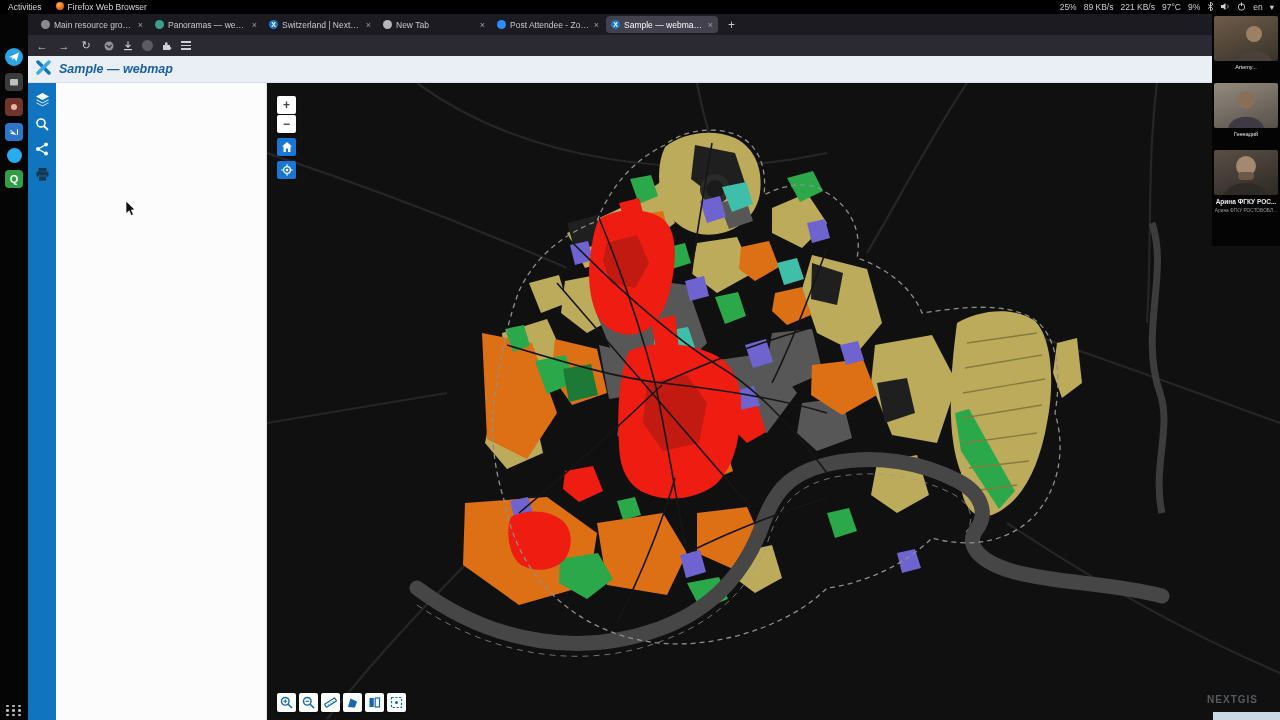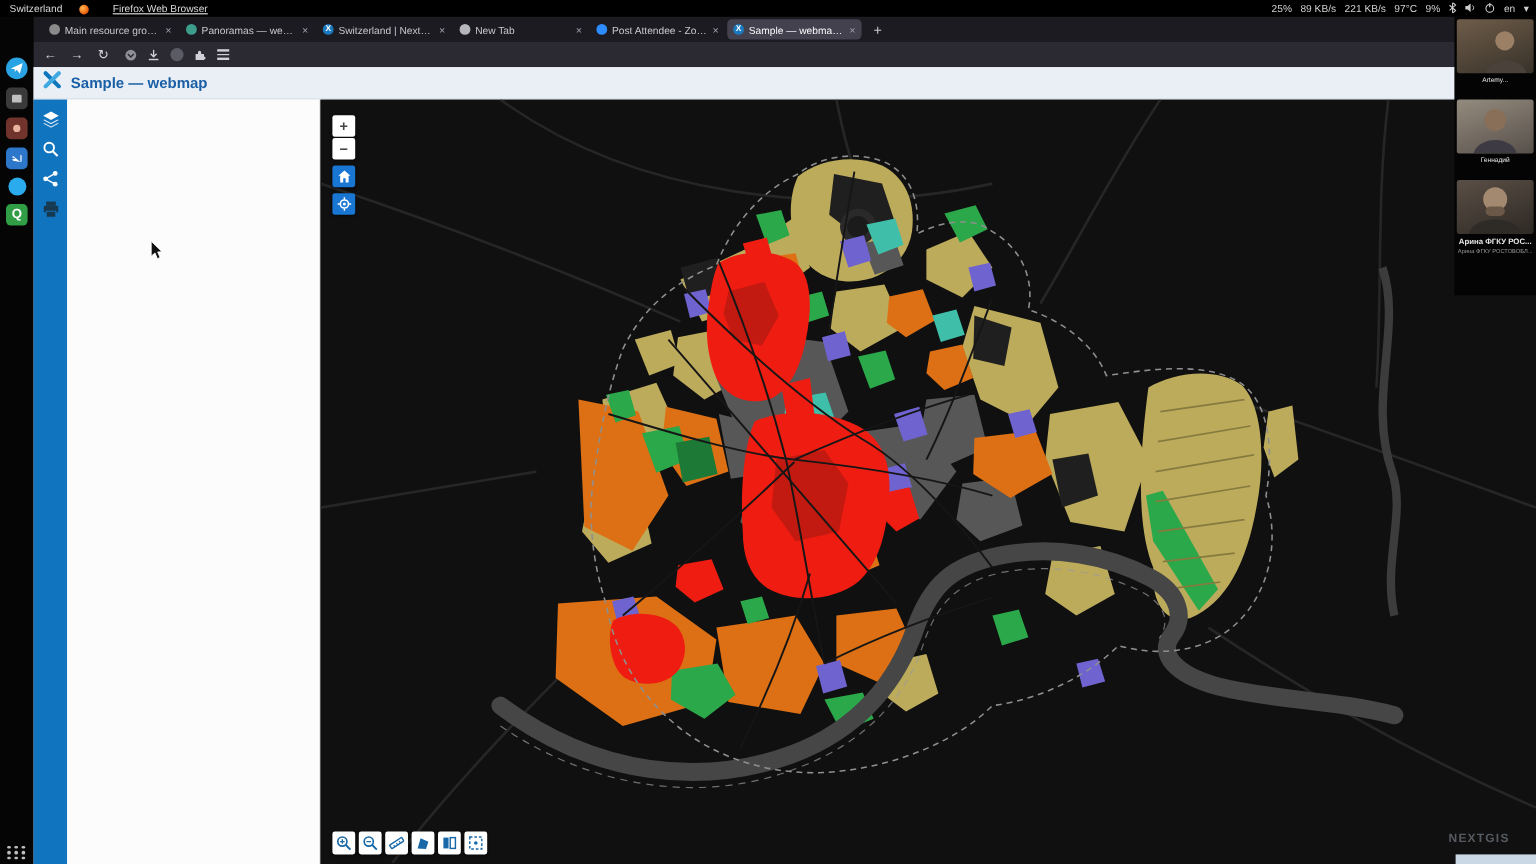--- a/index.html
+++ b/index.html
@@ -4,21 +4,21 @@
 <style>
   * { margin:0; padding:0; box-sizing:border-box; }
   html,body { width:1280px; height:720px; overflow:hidden; background:#000;
               font-family:"Liberation Sans", sans-serif; }
   #screen { position:relative; width:1280px; height:720px; background:#000; }
 
   
   #topbar { position:absolute; left:0; top:0; width:1280px; height:14px; background:#000;
             color:#d8d8d8; font-size:8.5px; display:flex; align-items:center; }
   #topbar .tb-item { padding:0 8px; }
-  .tb-app { display:flex; align-items:flex-end; gap:20px; padding:0 6px;text-decoration:underline; }
+  .tb-app { display:flex; align-items:flex-start; gap:4px; padding:0 6px; }
   .ff-dot { width:8px; height:8px; border-radius:50%;
             background:radial-gradient(circle at 35% 35%, #ffb84d, #e8590c 70%); display:inline-block; }
   .tb-right { margin-left:auto; display:flex; align-items:center; gap:7px; padding-right:6px; color:#cfcfcf; }
   .tray-ic { display:inline-block; }
 
   
   #dock { position:absolute; left:0; top:14px; width:28px; height:706px; background:#050505;
           display:flex; flex-direction:column; align-items:center; padding-top:34px; gap:7px; }
   .dock-ic { width:18px; height:18px; border-radius:4px; display:flex; align-items:center;
              justify-content:center; color:#fff; font-size:11px; font-weight:bold; }
@@ -46,21 +46,21 @@
   .fld-ic { display:inline-flex; }
   .nav-right { display:flex; align-items:center; gap:9px; padding:0 4px; }
   .menu-ic { display:inline-flex; flex-direction:column; gap:2px; }
   .menu-ic i { width:10px; height:1.4px; background:#cfcfd8; }
   .profile-ic { width:11px; height:11px; border-radius:50%; background:#5b5b66; }
 
   
   #app { position:absolute; left:0; top:42px; width:1252px; height:664px; background:#fff; }
   #app-header { height:27px; background:#e9eff5; border-bottom:1px solid #d6dee6;
                 display:flex; align-items:center; gap:8px; padding-left:8px; }
-  #app-title { color:#1a5fa6; font-size:12.5px; font-weight:bold; }
+  #app-title { color:#1a5fa6; font-size:12.5px; font-weight:bold;font-style:italic; }
   #app-body { position:absolute; left:0; top:27px; right:0; bottom:0; display:flex; }
   #rail { width:28px; background:#1174bf; display:flex; flex-direction:column; align-items:center;
           padding-top:7px; gap:7px; }
   .rail-btn { width:18px; height:18px; display:flex; align-items:center; justify-content:center; }
   #side-panel { width:211px; background:#fcfcfc; border-right:1px solid #e2e2e2; position:relative; }
   #map { position:relative; flex:1; background:#101010; overflow:hidden; }
   #map svg.basemap { position:absolute; left:0; top:0; }
 
   
   #zoomctl { position:absolute; left:10px; top:13px; width:19px; }
@@ -91,21 +91,21 @@
   .vcap.bold { font-size:6.5px; font-weight:bold; line-height:10px; }
   .vcap.dim { color:#9a9a9a; font-size:4.8px; }
   .vgap { height:12px; }
 </style>
 </head>
 <body>
 
 <div id="screen">
 
   <div id="topbar">
-    <span class="tb-item">Switzerland</span>
+    <span class="tb-item">Activities</span>
     <span class="tb-app">
       <span class="ff-dot"></span>
       <span>Firefox Web Browser</span>
     </span>
     <span class="tb-right">
       <span>25%</span>
       <span>89 KB/s</span>
       <span>221 KB/s</span>
       <span>97°C</span>
       <span>9%</span>

